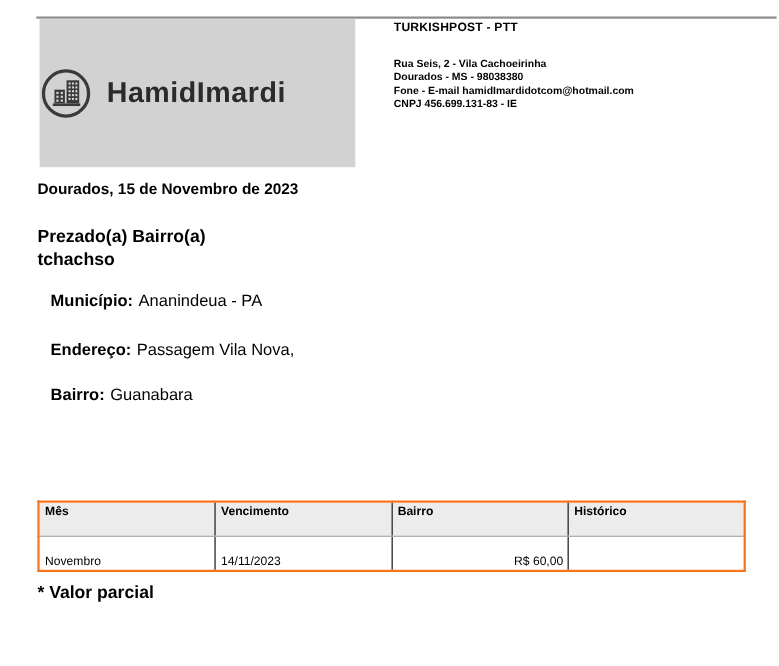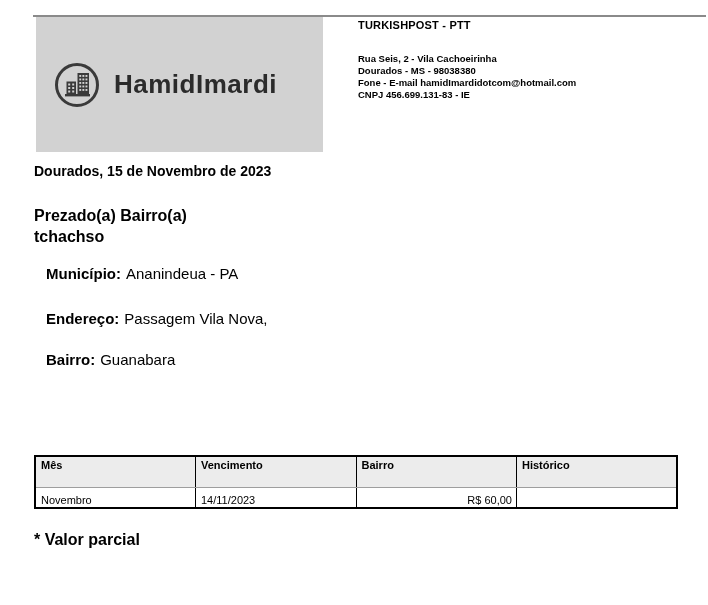--- a/index.html
+++ b/index.html
@@ -16,21 +16,21 @@
   .top-rule {
     position: absolute; left: 33px; top: 15px;
     width: 673px; height: 2px; background: #8a8a8a;
   }
 
   .logo-box {
     position: absolute; left: 36px; top: 17px;
     width: 287px; height: 135px;
     background: #d2d2d2;
     display: flex; align-items: center;
-    padding-left: 17px; gap: 13px;
+    gap: 13px;
   }
   .logo-icon { width: 48px; height: 48px; flex: 0 0 auto; }
   .brand-text {
     font-size: 26px; font-weight: bold; color: #2b2b2b;
     letter-spacing: 0.5px; white-space: nowrap;
   }
 
   .sender { position: absolute; left: 358px; top: 19px; width: 330px; }
   .sender-company { font-size: 11px; font-weight: bold; letter-spacing: 0.2px; }
   .sender-address { margin-top: 22px; font-size: 9.5px; font-weight: bold; line-height: 12px; }
@@ -54,29 +54,29 @@
     position: absolute; left: 34px; top: 455px;
     width: 644px;
     border-collapse: collapse; table-layout: fixed;
     font-size: 11px;
   }
   .bill-table th, .bill-table td {
     border-left: 1px solid #000;
     overflow: hidden; white-space: nowrap;
   }
   .bill-table th:first-child, .bill-table td:first-child { border-left: none; }
-  .bill-table { border: 2px solid #000000; }
+  .bill-table { border: 2px solid #f97316; }
   .bill-table th {
     background: #ececec;
     font-weight: bold; text-align: left; vertical-align: top;
     height: 31px; padding: 2px 0 0 5px;
     border-bottom: 1px solid #9e9e9e;
   }
   .bill-table td {
-    height: 14px; padding: 6px 4px 1px 5px; vertical-align: middle;
+    height: 14px; padding: 17px 4px 1px 5px; vertical-align: middle;
     background: #fff;
   }
   .bill-table td.cell-valor { text-align: right; }
 
   .footnote {
     position: absolute; left: 34px; top: 531px;
     font-size: 16px; font-weight: bold;
   }
   .info-line {
     position: absolute; left: 39px; top: 574px;

